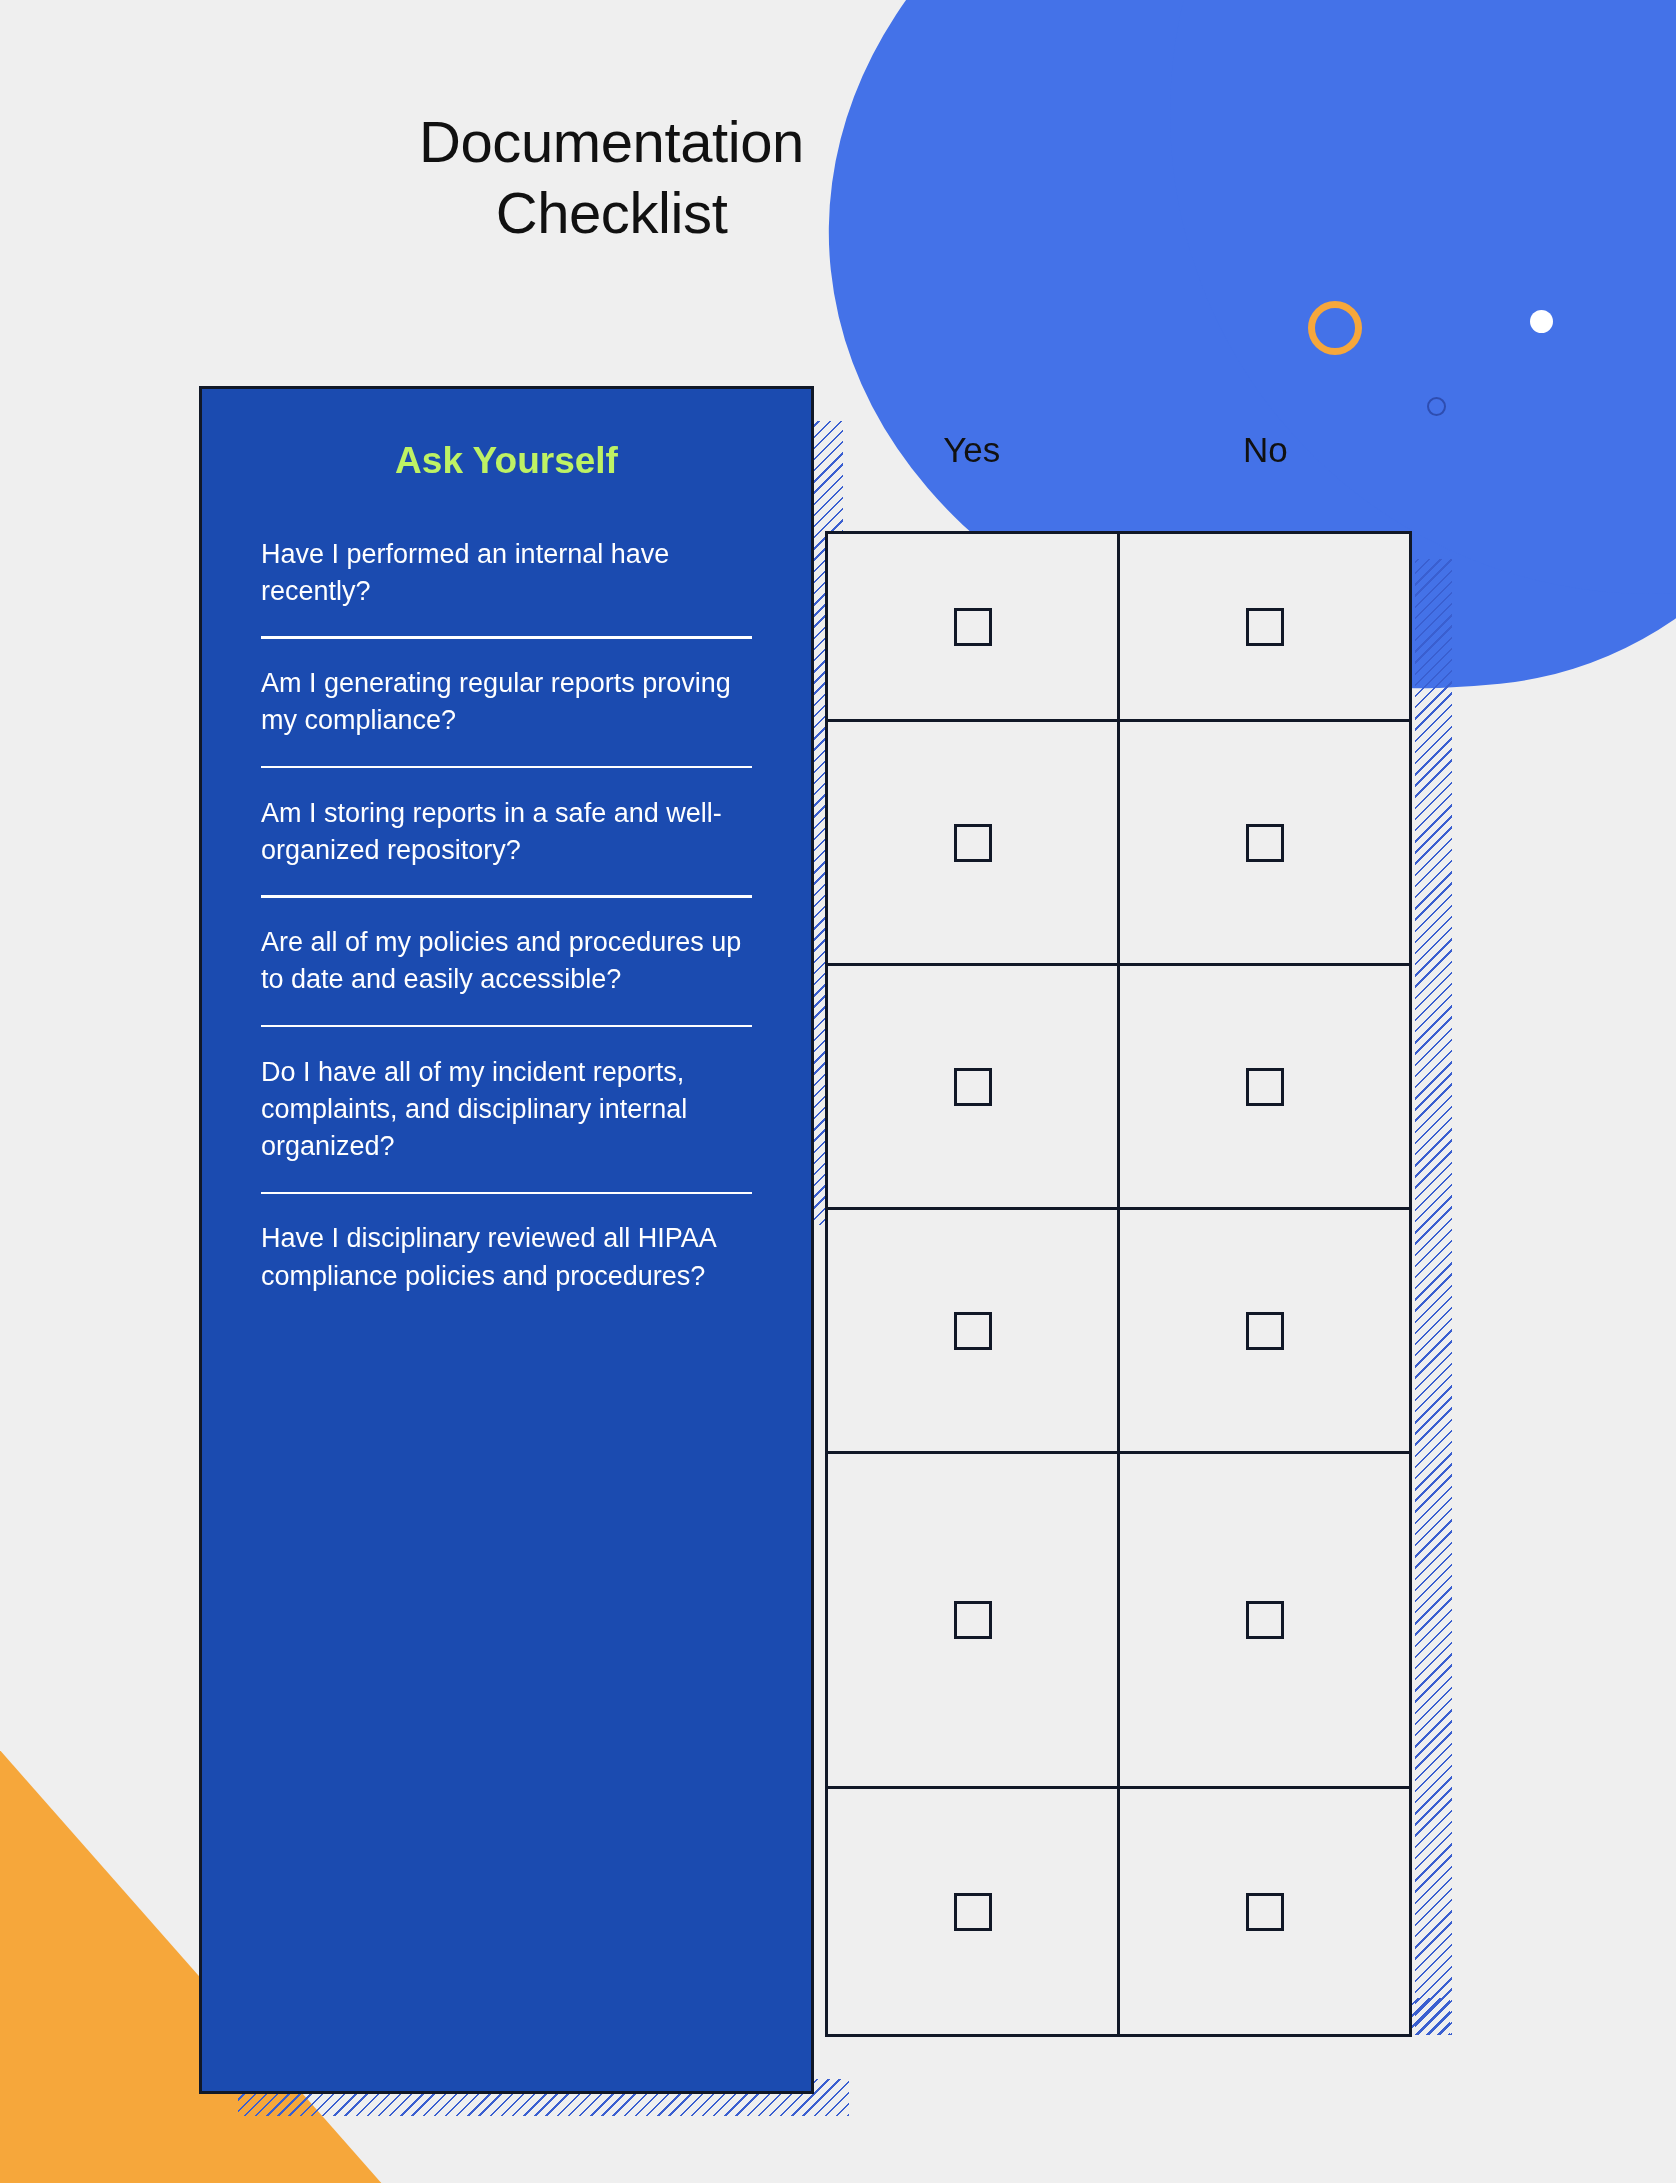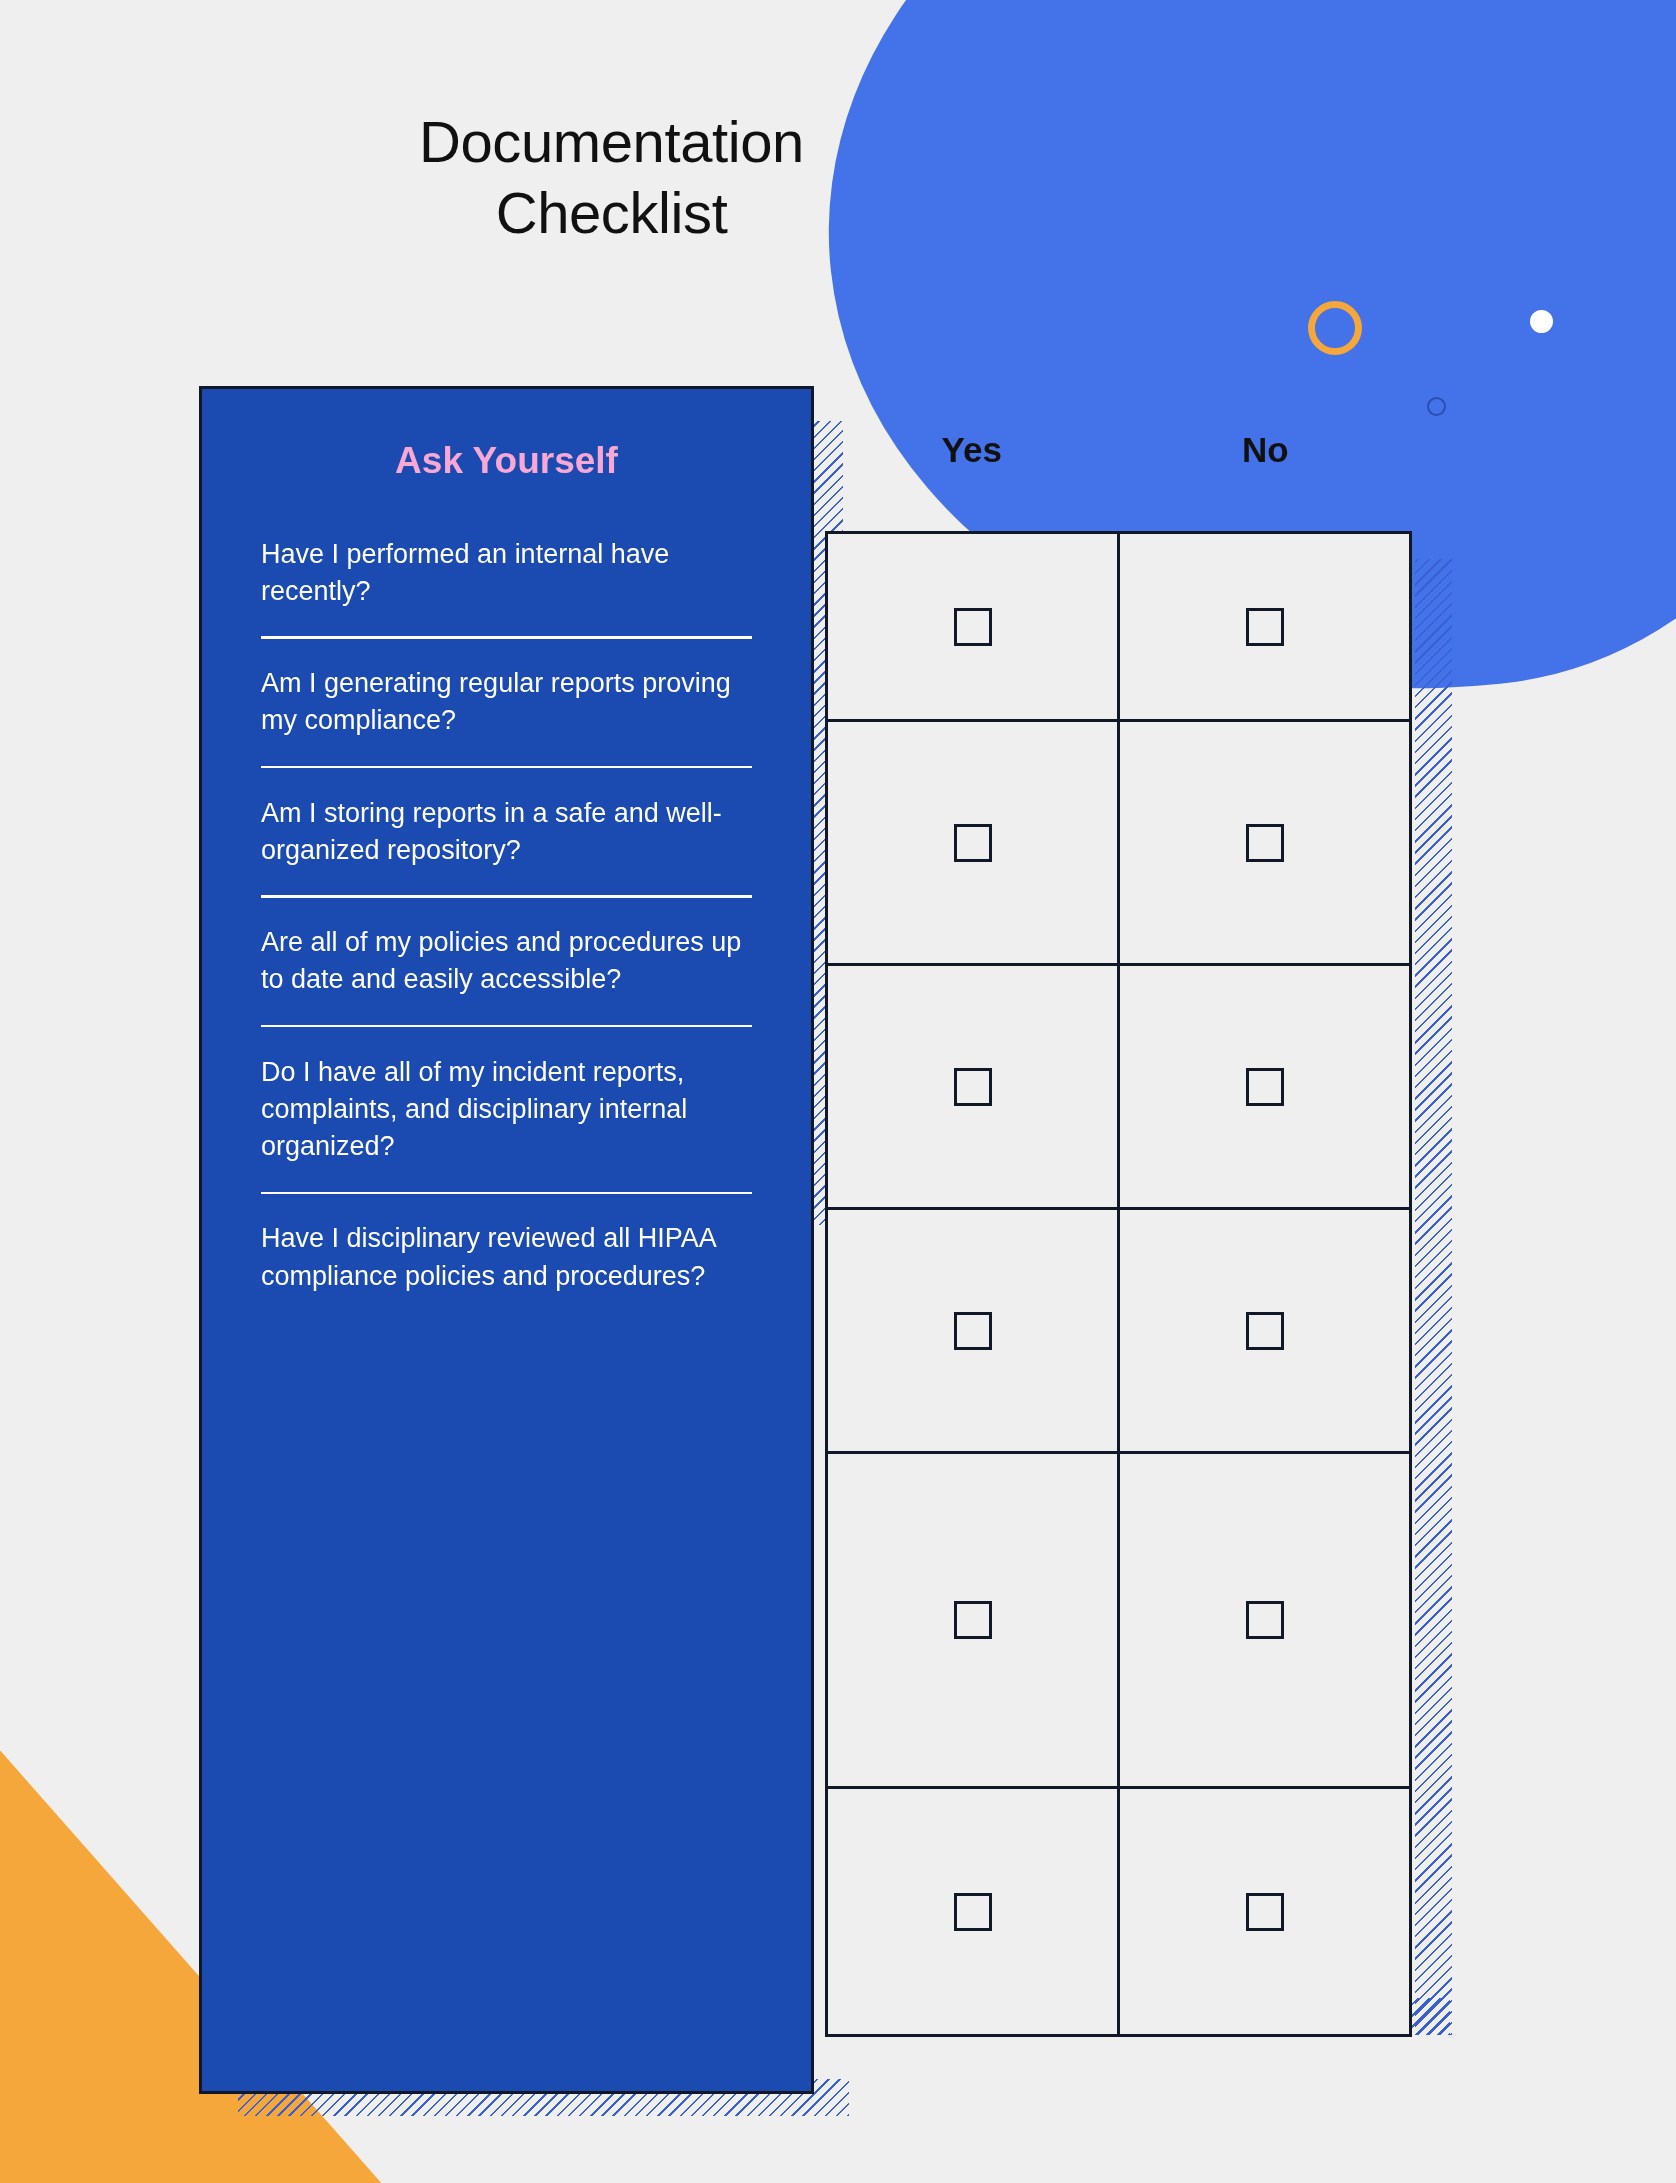--- a/index.html
+++ b/index.html
@@ -166,39 +166,39 @@
     position: absolute;
     left: 825px;
     top: 430px;
     width: 587px;
     display: flex;
   }
   .col-header {
     flex: 1 1 50%;
     text-align: center;
     font-size: 35px;
-    font-weight: bold;
+    font-weight: normal;
     color: #111111;
   }
 
   
   .card {
     position: absolute;
     left: 199px;
     top: 386px;
     width: 615px;
     height: 1708px;
     background: #1b4bb0;
     border: 3.5px solid #111827;
     box-sizing: border-box;
     padding: 0 59px;
   }
   .card-title {
     text-align: center;
-    color: #f9a8d4;
+    color: #bef264;
     font-size: 37px;
     font-weight: bold;
     margin-top: 51px;
     margin-bottom: 0;
   }
   .q-list {
     margin-top: 38px;
   }
   .q-item {
     color: #ffffff;

